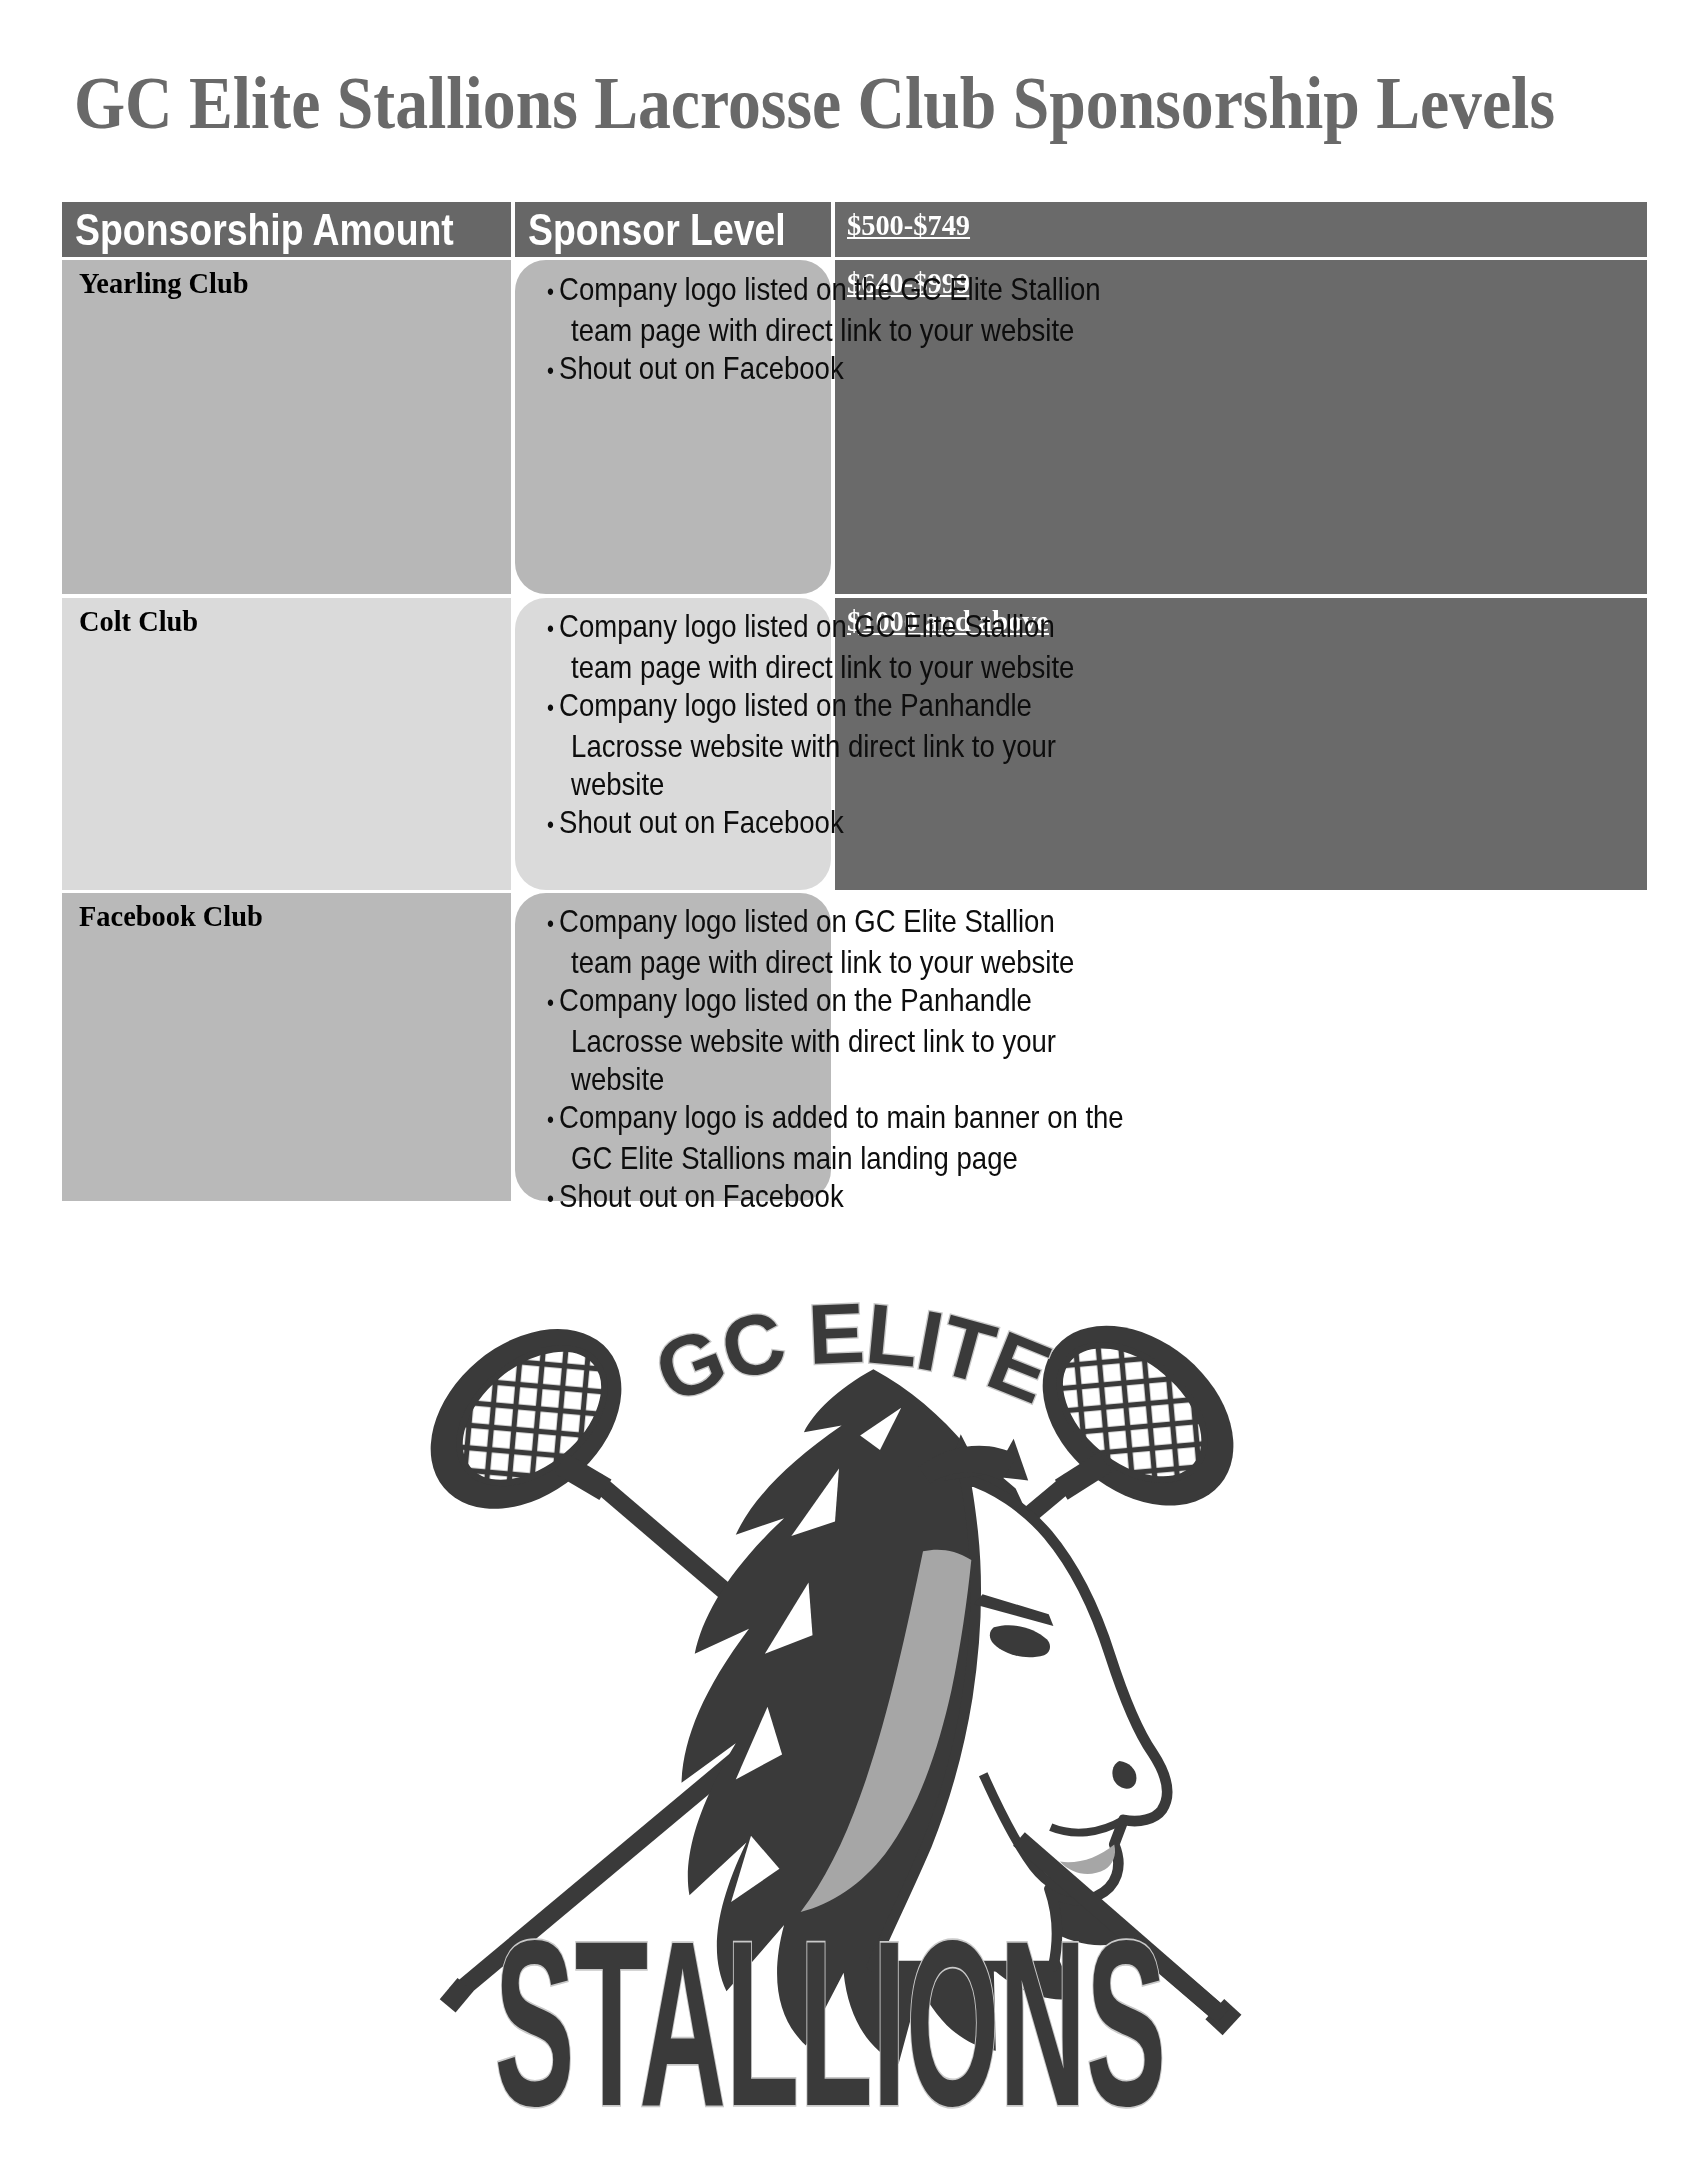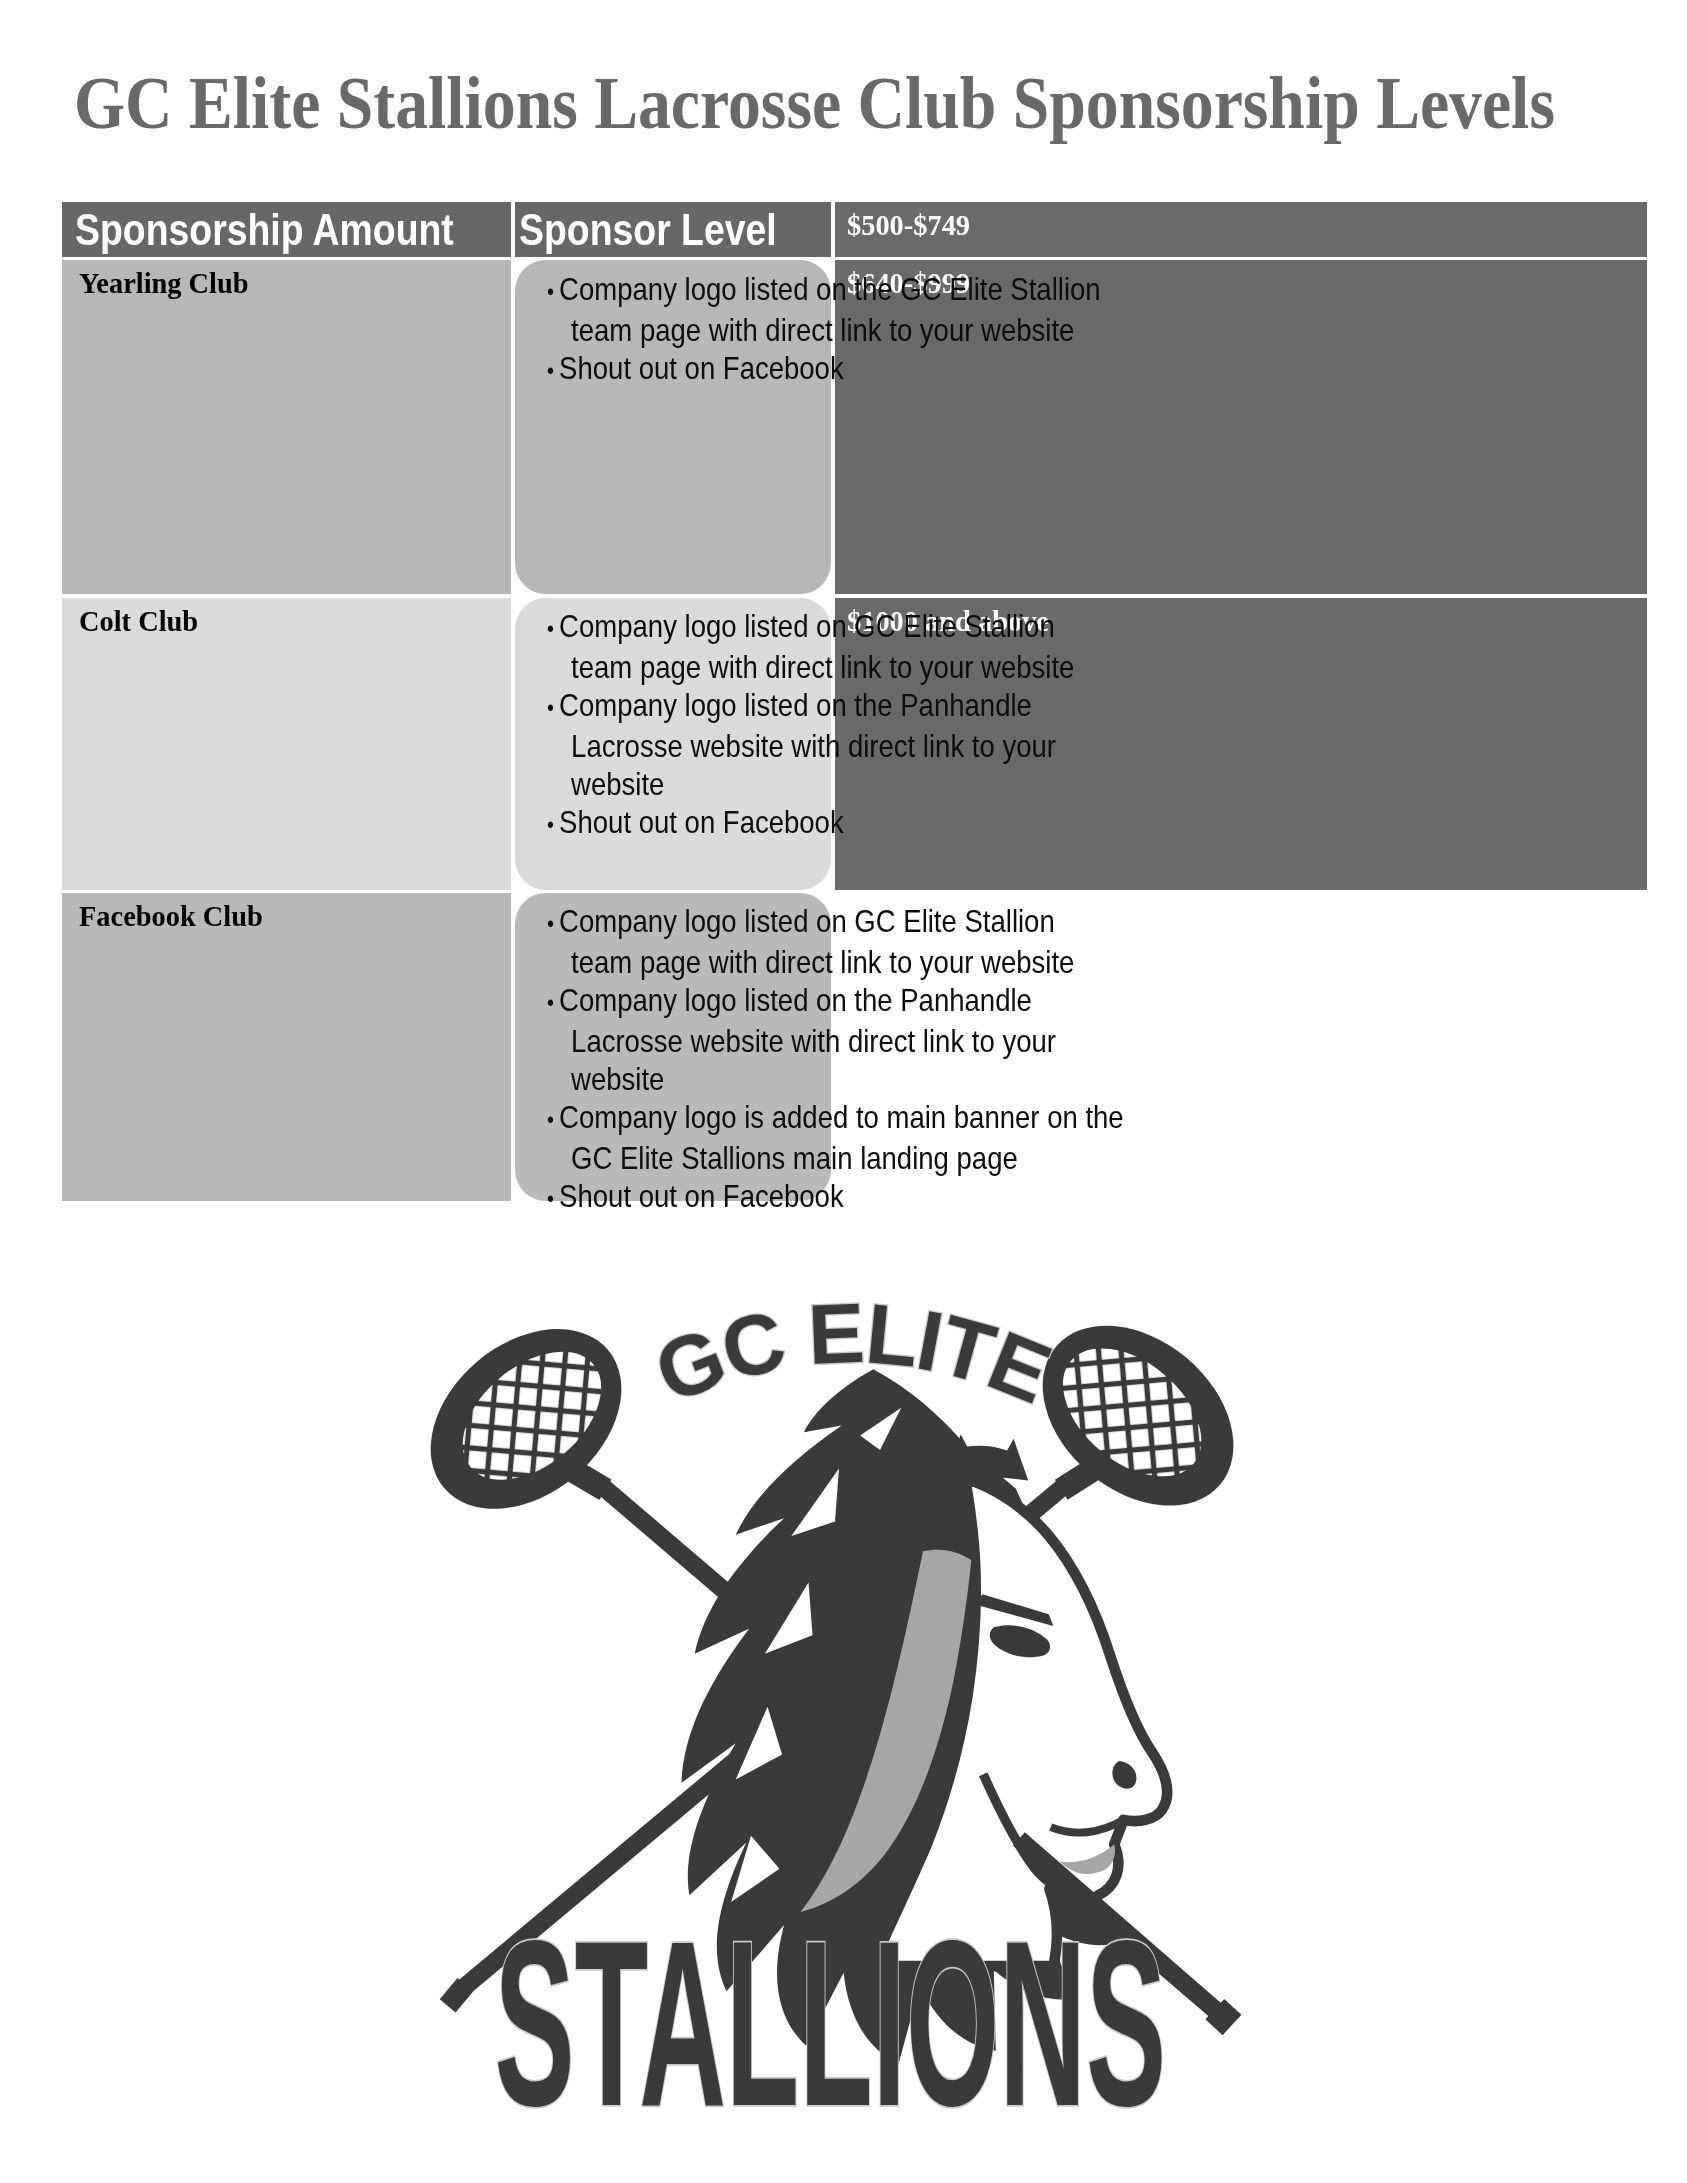--- a/index.html
+++ b/index.html
@@ -21,28 +21,29 @@
     display:grid;
     grid-template-columns:449px 316px 812px;
     grid-template-rows:55px 334px 292px 308px;
     column-gap:4px; row-gap:3.3px;
   }
   .th {
     background:var(--header_bg); color:var(--header_text);
     display:flex; align-items:center; padding-left:13.2px;
     font:700 44px "Liberation Sans", sans-serif;
   }
-  .th.th2 { padding-left:4px; }
+  .th.th2 { padding-left:13px; }
   .cond { display:inline-block; transform:scaleX(0.85); transform-origin:left center; white-space:nowrap; }
 
   .td { box-sizing:border-box; }
   .td.amount {
     background:var(--amount_col_bg); color:var(--amount_text);
     font:700 28.4px "Liberation Serif", serif;
     padding:8px 0 12px 12px;
+    text-decoration:underline;
   }
   .td.level {
     color:#000000;
     font:700 28.4px "Liberation Serif", serif;
     padding:8px 0 0 17px;
   }
   .td.recog { padding:9.3px 0 0 32px;border-radius:31px; }
   .rowbg-0 { background:var(--row_bg_1); }
   .rowbg-1 { background:var(--row_bg_2); }
   .rowbg-2 { background:var(--row_bg_3); }

